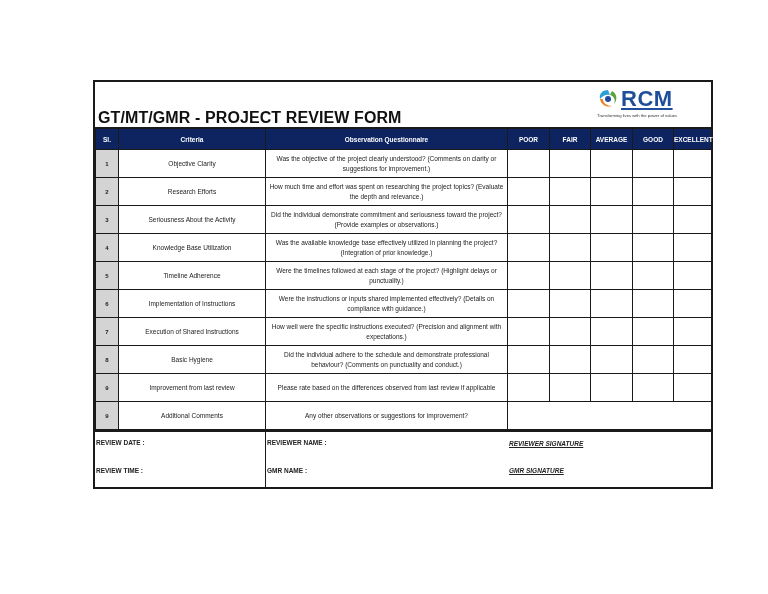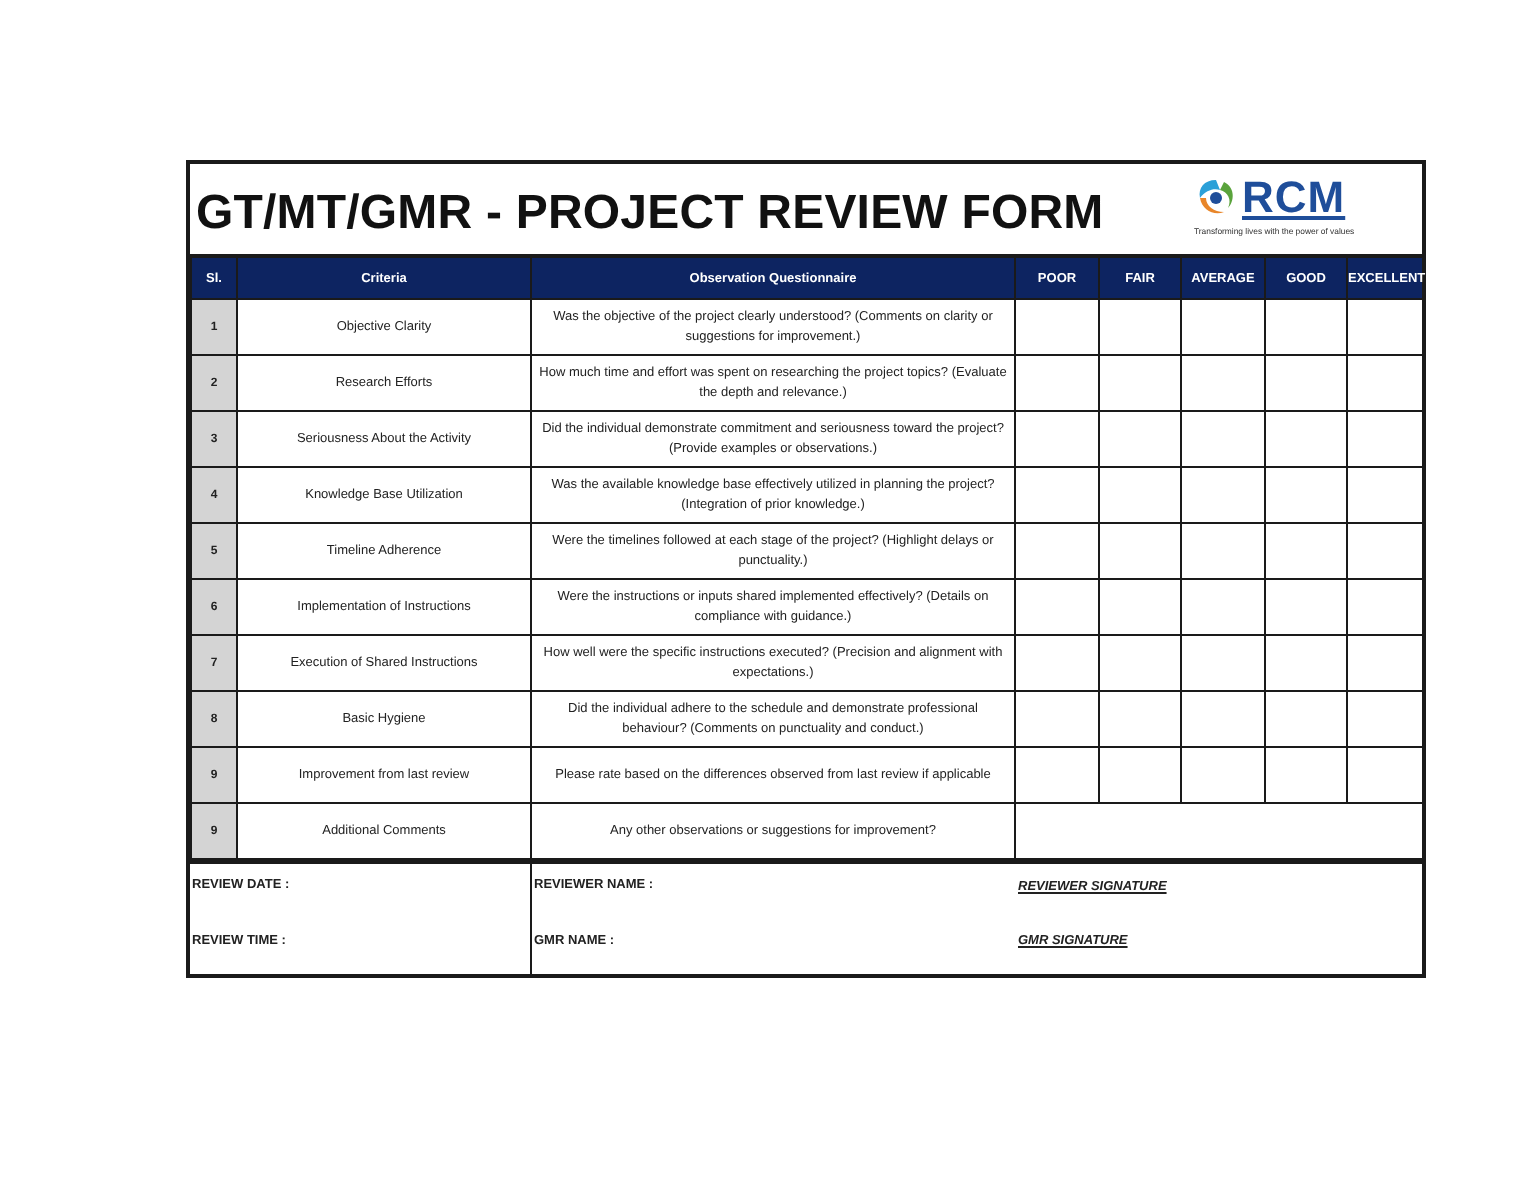--- a/index.html
+++ b/index.html
@@ -1,19 +1,19 @@
 <!DOCTYPE html>
 <html><head>
 <meta charset="utf-8">
 <style>
   html, body { margin:0; padding:0; background:#ffffff; }
   body { width:768px; height:594px; position:relative; overflow:hidden; font-family:"Liberation Sans", sans-serif; }
   .form { position:absolute; left:93px; top:80px; width:620px; border:2px solid #1a1a1a; box-sizing:border-box; }
   .title-row { height:45px; position:relative; border-bottom:1px solid #1a1a1a; }
-  .title { position:absolute; left:3px; top:11px; font-size:24px; font-weight:bold; color:#111; letter-spacing:0.1px; }
+  .title { position:absolute; left:3px; top:27px; font-size:16px; font-weight:bold; color:#111; letter-spacing:0.1px; }
   .logo { position:absolute; right:8px; top:4px; width:106px; height:36px; }
   .logo-mark { position:absolute; left:0; top:2px; width:22px; height:22px; }
   .logo-text { position:absolute; left:24px; top:0px; font-size:22px; font-weight:bold; color:#1f4e9a; letter-spacing:0.5px;text-decoration:underline; }
   .logo-tag { position:absolute; left:0px; top:27px; font-size:4.2px; color:#333; white-space:nowrap; }
   table { border-collapse:collapse; width:616px; table-layout:fixed; }
   th { background:#0d2461; color:#ffffff; font-size:6.5px; font-weight:bold; height:20px; border:1px solid #1a1a1a; padding:0; text-align:center; }
   td { border:1px solid #1a1a1a; font-size:6.5px; color:#222; text-align:center; height:27px; padding:0 2px; line-height:10px; }
   td.sl { background:#d4d4d4; font-weight:bold; font-size:6px; }
   .footer { display:grid; grid-template-columns:170px 242px 204px; border-top:2px solid #1a1a1a; height:55px; }
   .fcell { position:relative; }

